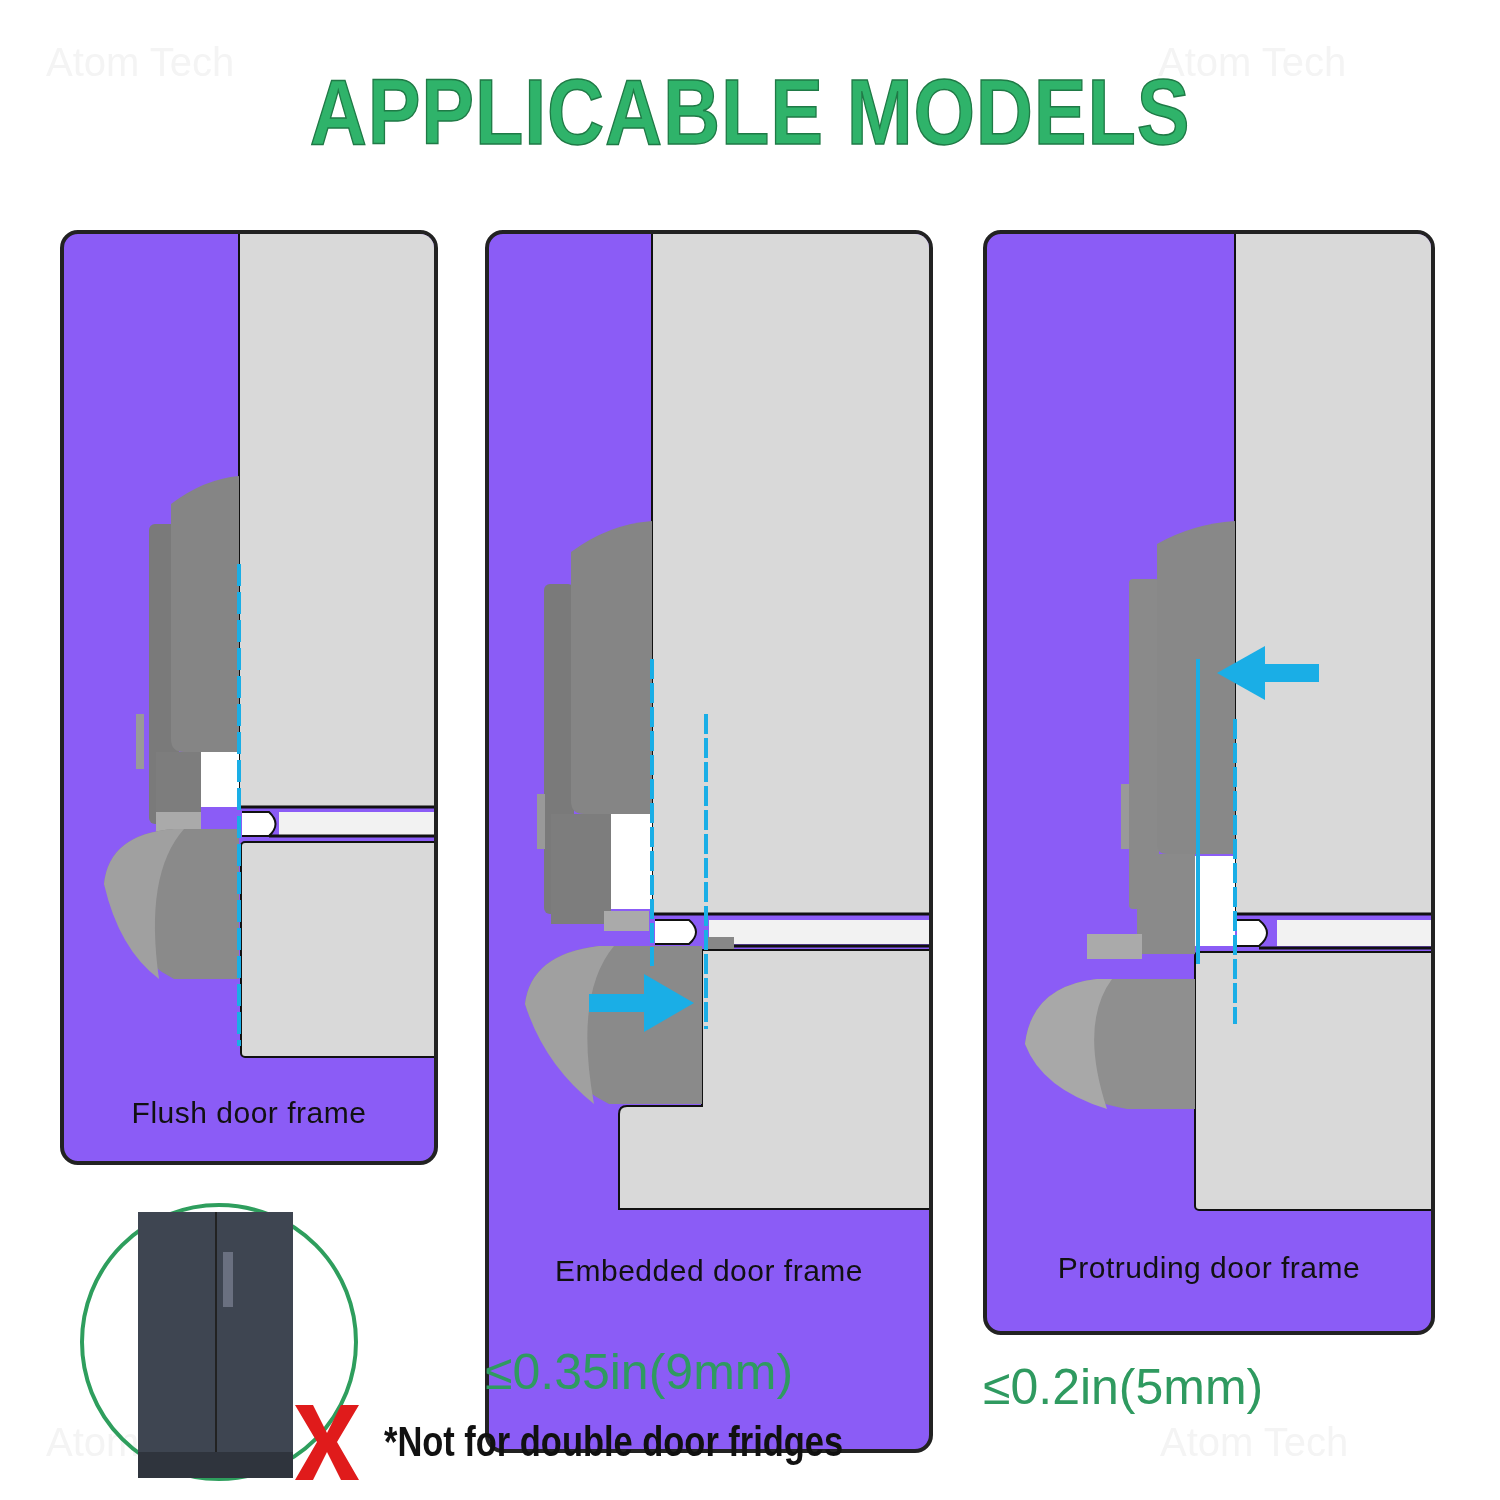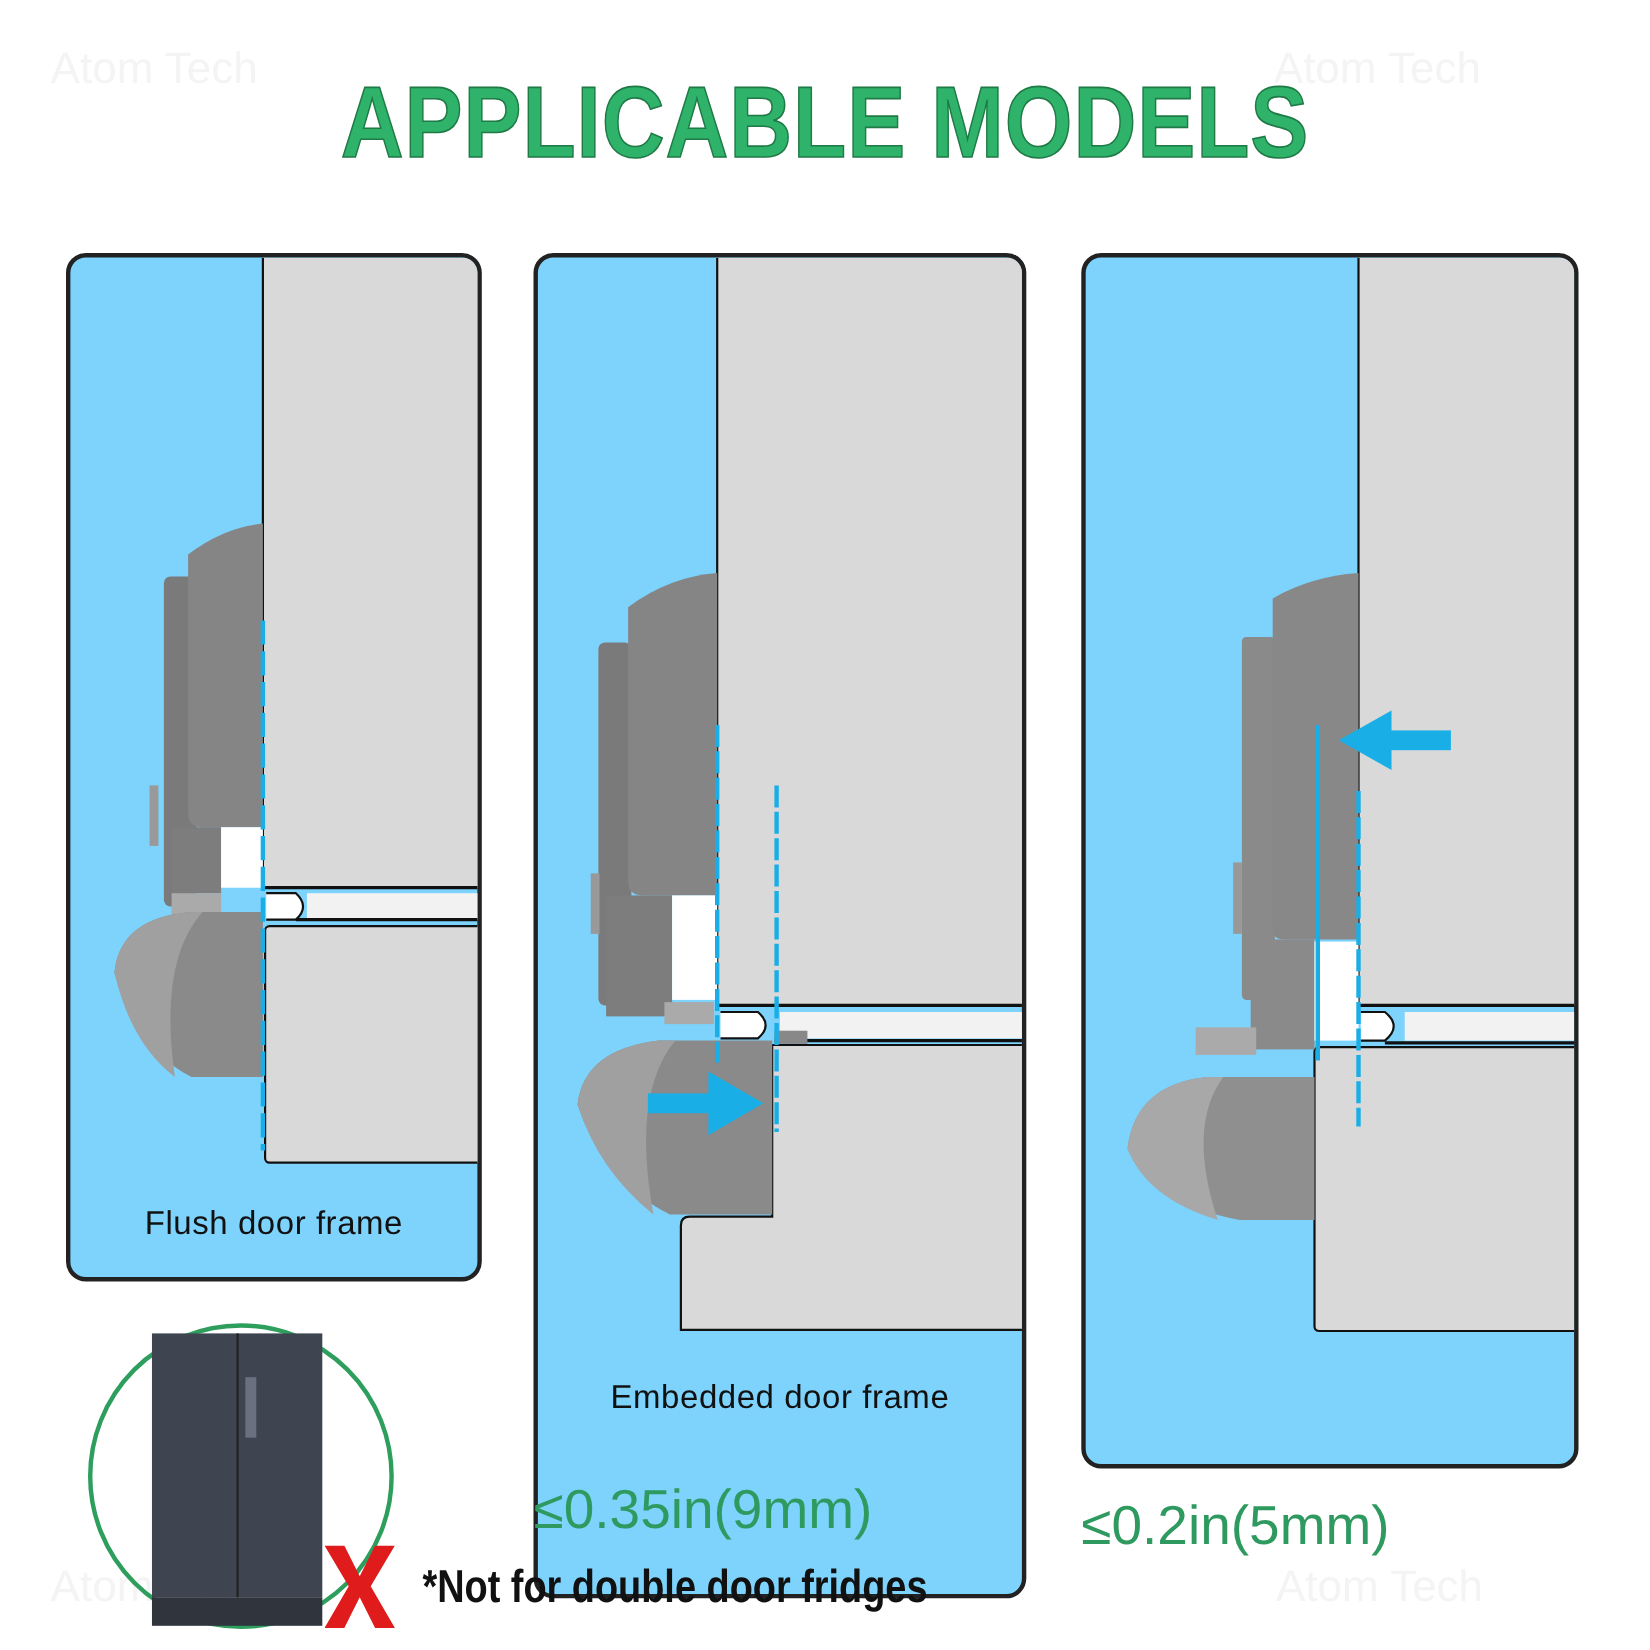--- a/index.html
+++ b/index.html
@@ -1,19 +1,19 @@
 <!DOCTYPE html>
 <html><head>
   <meta charset="utf-8">
   <style>
     html, body { margin: 0; padding: 0; background: #ffffff; }
     body { width: 1500px; height: 1500px; position: relative; overflow: hidden; font-family: "Liberation Sans", sans-serif; }
     .watermark { position: absolute; color: #f4f4f4; font-size: 40px; font-family: Liberation Sans, sans-serif; }
     .title { position: absolute; left: 0; top: 60px; width: 1500px; text-align: center; font-family: "Liberation Sans", sans-serif; font-weight: bold; font-size: 92px; color: #2fb36a; letter-spacing: 1px; transform: scaleX(0.86); transform-origin: 750px 0; -webkit-text-stroke: 1.5px #1f7a46; }
-    .panel { position: absolute; border: 4px solid #222; border-radius: 18px; background: #7dd3fc; box-sizing: border-box; overflow: hidden; }
+    .panel { position: absolute; border: 4px solid #222; border-radius: 18px; background: #8b5cf6; box-sizing: border-box; overflow: hidden; }
     .panel svg { position: absolute; left: 0; top: 0; }
     .panel-label { position: absolute; left: 0; width: 100%; text-align: center; font-size: 30px; color: #111; font-family: "Liberation Sans", sans-serif; letter-spacing: 0.5px; }
     .spec { position: absolute; font-size: 50px; color: #2f9a60; font-family: "Liberation Sans", sans-serif; }
     .note { position: absolute; left: 384px; top: 1418px; font-size: 42px; font-weight: bold; color: #111; font-family: "Liberation Sans", sans-serif; transform: scaleX(0.82); transform-origin: 0 0; }
     .fridge-circle { position: absolute; left: 80px; top: 1203px; width: 280px; width: 278px; height: 278px; border: 4px solid #2e9e5d; border-radius: 50%; box-sizing: border-box; }
     .x-mark { position: absolute; left: 295px; top: 1405px; }
   </style>
 </head>
 <body>
 
@@ -100,20 +100,21 @@
     <rect x="100" y="700" width="55" height="25" fill="#aaa"></rect>
     <path d="M38 810 Q45 752 110 745 L208 745 L208 875 L140 875 Q60 860 38 810 Z" fill="#8f8f8f"></path>
     <path d="M38 810 Q45 752 110 745 L125 745 Q92 790 120 875 Q55 855 38 810 Z" fill="#a8a8a8"></path>
 
     <line x1="211" y1="425" x2="211" y2="730" stroke="#1aaee6" stroke-width="4"></line>
     <line x1="248" y1="485" x2="248" y2="790" stroke="#1aaee6" stroke-width="4" stroke-dasharray="20 4"></line>
 
     <rect x="270" y="430" width="62" height="18" fill="#1aaee6"></rect>
     <polygon points="278,412 278,466 230,439" fill="#1aaee6"></polygon>
   </svg>
+  <div class="panel-label" style="top:1017px;">Protruding door frame</div>
 </div>
 
 <div class="spec" style="left:485px;top:1343px;width:448px;">≤0.35in(9mm)</div>
 <div class="spec" style="left:983px;top:1343px;width:452px;margin-top:15px;">≤0.2in(5mm)</div>
 
 <div class="fridge-circle"></div>
 <svg style="position:absolute;left:138px;top:1212px;" width="160" height="278">
   <rect x="0" y="0" width="155" height="240" fill="#3e4551"></rect>
   <rect x="0" y="240" width="155" height="26" fill="#2f343d"></rect>
   <line x1="78" y1="0" x2="78" y2="240" stroke="#222" stroke-width="2"></line>

